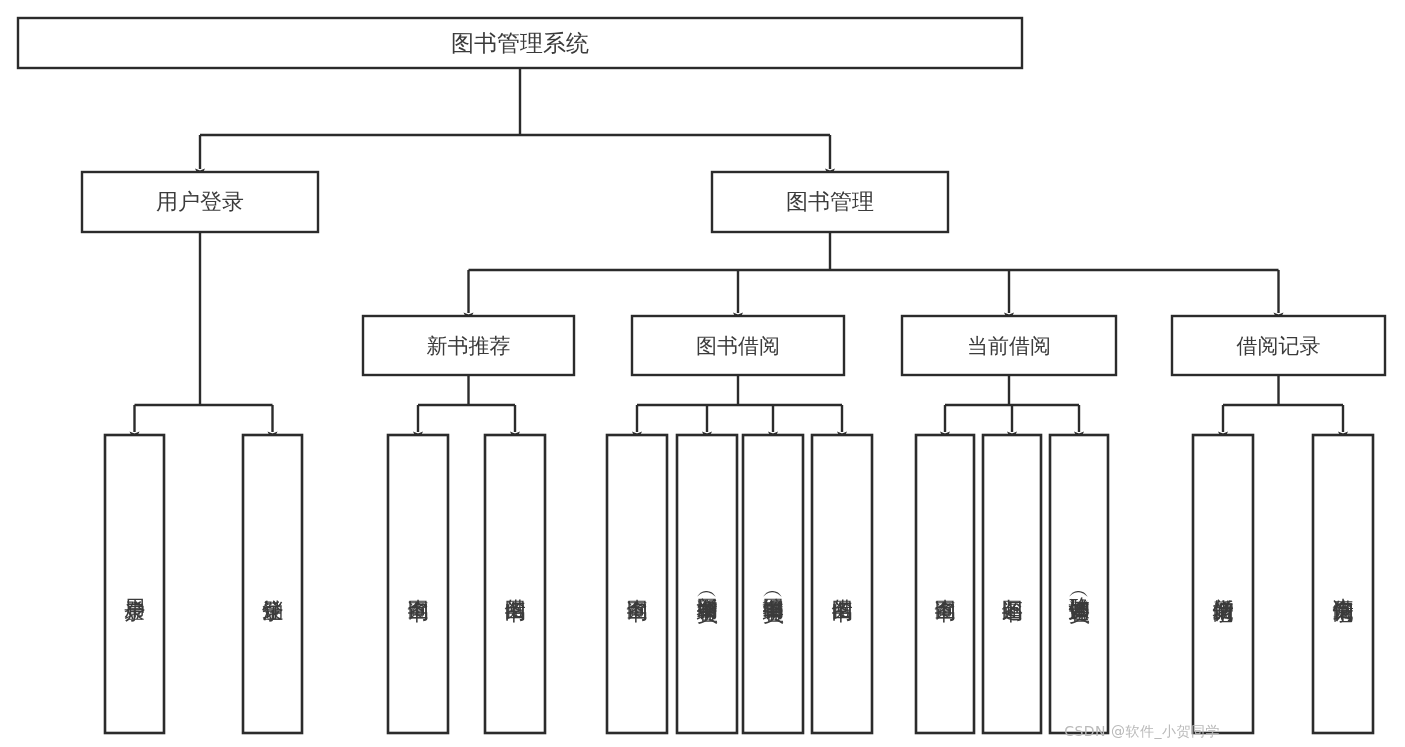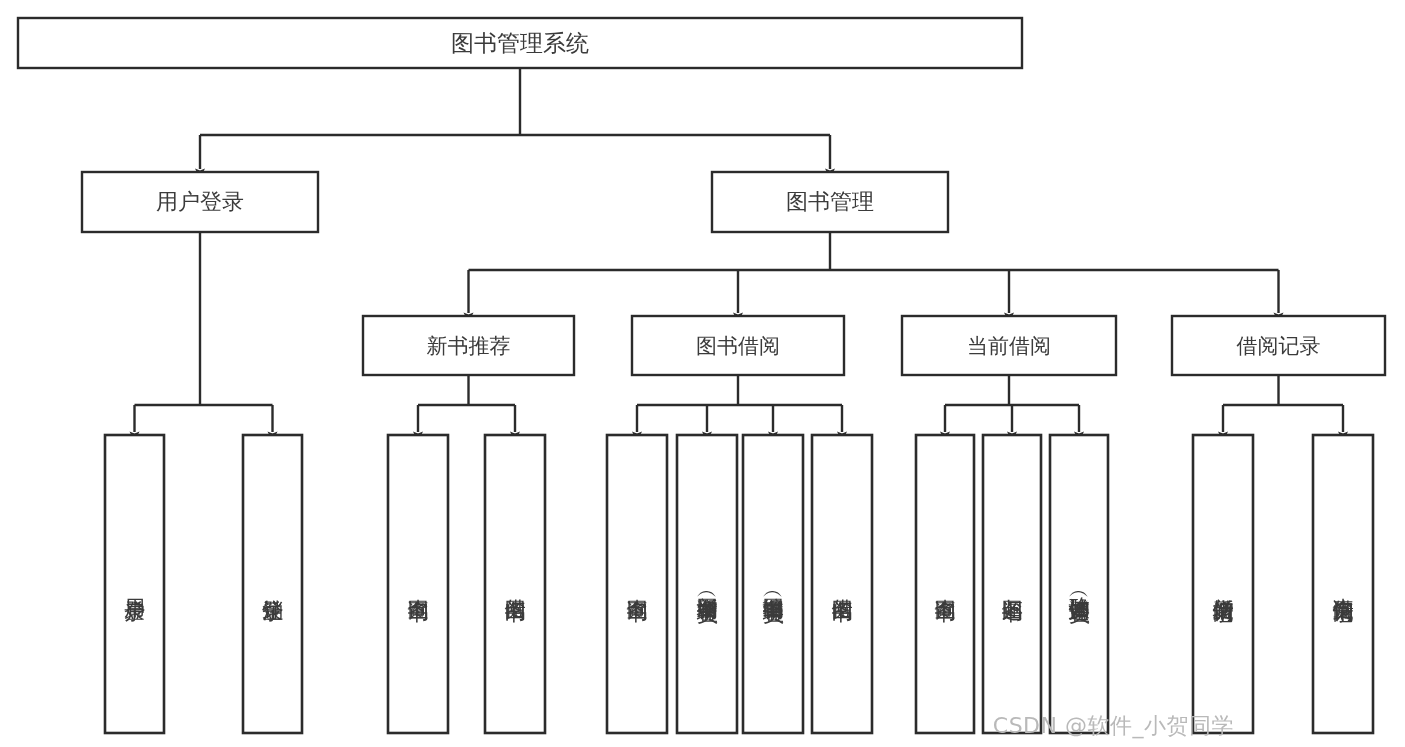--- a/index.html
+++ b/index.html
@@ -67,24 +67,24 @@
     text-orientation: upright;
     font-family: "DejaVu Sans", "Liberation Sans", sans-serif;
     font-size: 21px;
     line-height: 1.06;
     color: #3b3b3b;
     letter-spacing: 1px;
     white-space: nowrap;
   }
   .watermark {
     position: absolute;
-    right: 10px;
+    right: 24px;
     bottom: 6px;
     font-family: "DejaVu Sans", "Liberation Sans", sans-serif;
-    font-size: 22px;
+    font-size: 14px;
     color: #b9b9b9;
     white-space: nowrap;
     letter-spacing: 0.5px;
   }
 </style>
 </head>
 <body>
 
 <div id="diagram-root">
 

